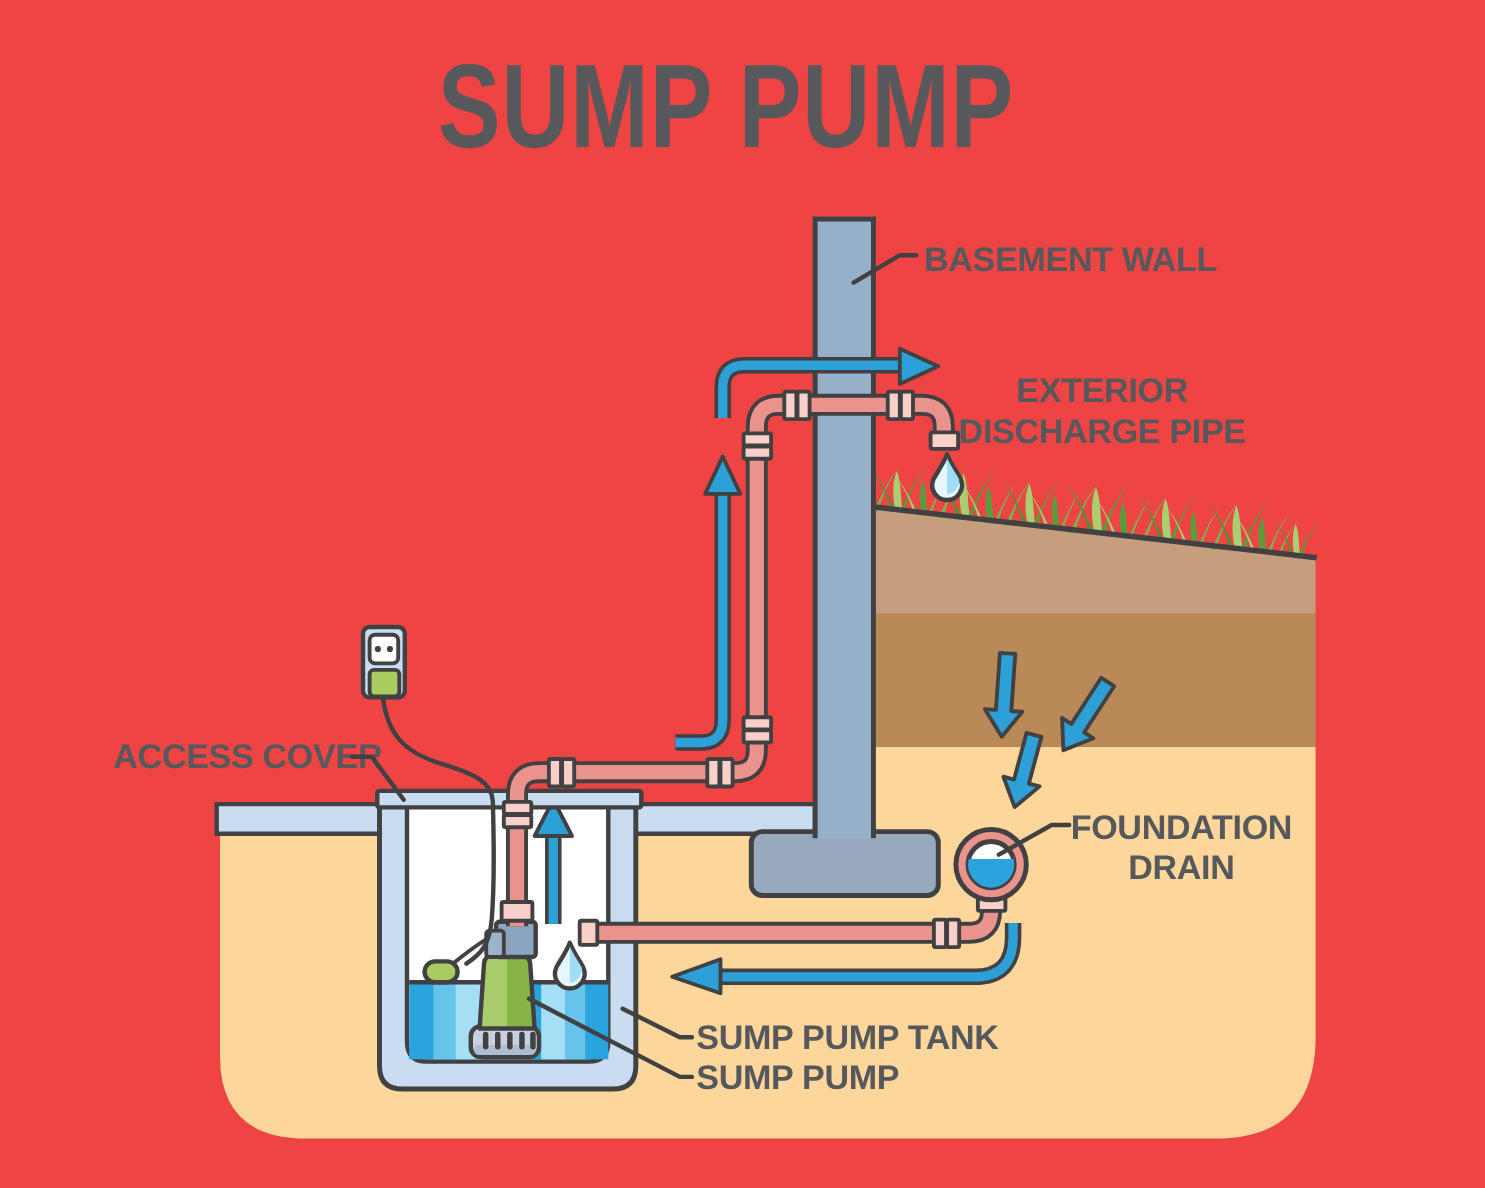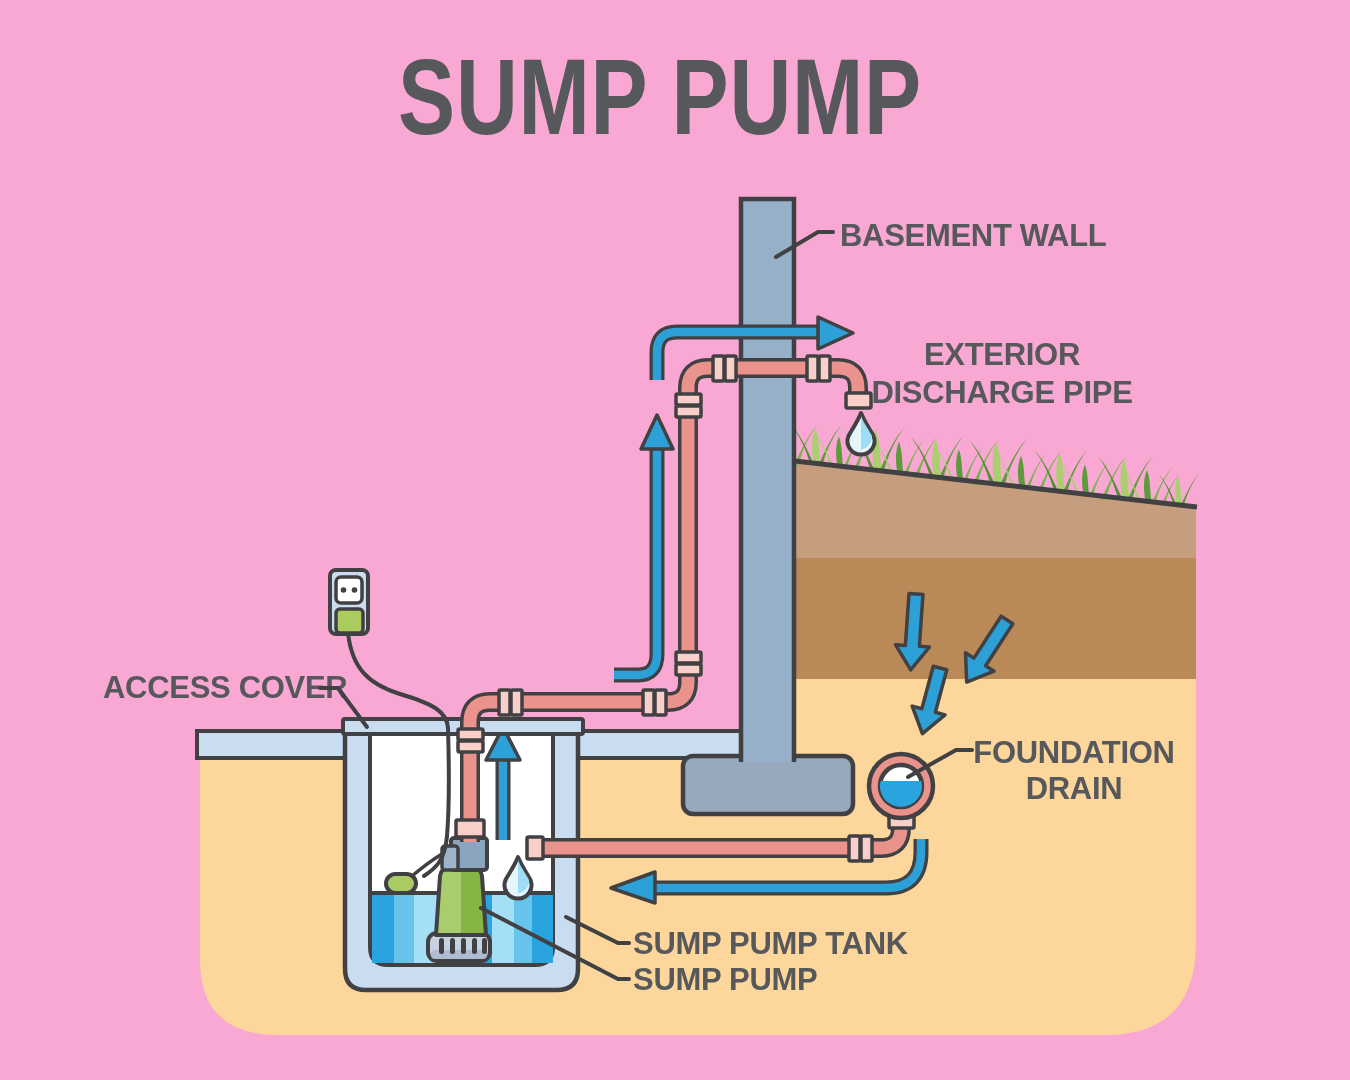--- a/index.html
+++ b/index.html
@@ -1,16 +1,16 @@
 <!DOCTYPE html>
 <html><head>
 <meta charset="utf-8">
 <style>
   html,body{margin:0;padding:0;background:#ffffff;}
-  .stage{width:1350px;height:1080px;position:relative;background:#f9a8d4;overflow:hidden;}
+  .stage{width:1350px;height:1080px;position:relative;background:#ef4444;overflow:hidden;}
   svg{display:block;}
   text{font-family:"Liberation Sans", sans-serif;font-weight:bold;fill:#57585b;letter-spacing:-0.3px;}
   .lbl{font-size:31px;}
   .title{font-size:108px;letter-spacing:1px;}
   .leader{stroke:#414042;stroke-width:4;fill:none;stroke-linecap:round;}
   .outl{stroke:#414042;fill:none;}
 </style>
 </head>
 <body>
 

